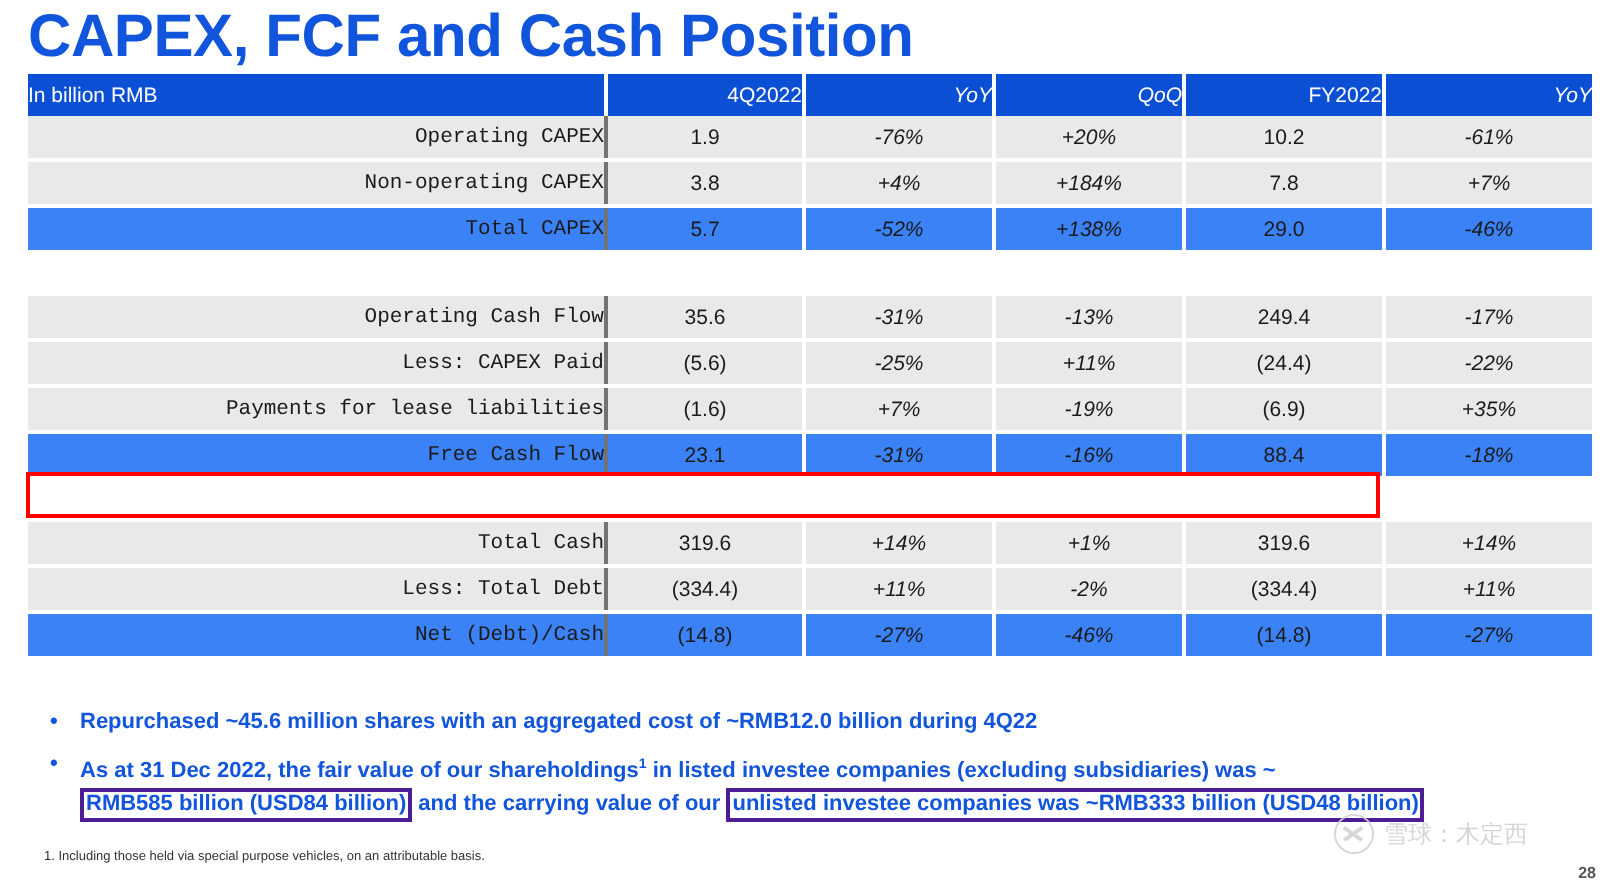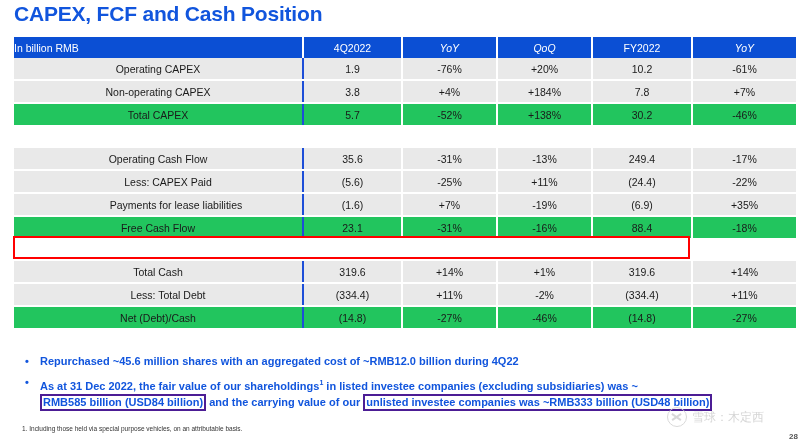--- a/index.html
+++ b/index.html
@@ -13,21 +13,21 @@
     font-family: "Liberation Sans", sans-serif;
     overflow: hidden;
     position: relative;
   }
 
   
   #slide-title {
     position: absolute;
     left: 14px;
     top: 2px;
-    font-size: 21px;
+    font-size: 30px;
     font-weight: bold;
     color: #1155dd;
     letter-spacing: -0.2px;
     white-space: nowrap;
   }
 
   
   #capex-table {
     position: absolute;
     left: 14px;
@@ -45,47 +45,48 @@
     vertical-align: middle;
     font-weight: normal;
   }
 
   
   .thead-row th {
     background: #0b4fd4;
     color: #ffffff;
     font-weight: bold;
     font-size: 10.5px;
-    text-align: center;
+    text-align: right;
     height: 23px;
     border-right: 2px solid #ffffff;
   }
   .thead-row th:last-child { border-right: none; }
   .thead-row th.label-col {
     text-align: left;
     padding-left: 7px;
   }
   .thead-row th.italic-h { font-style: italic; }
 
   
   .r-normal td { background: #e9e9e9; }
-  .r-total   td { background: #22c55e; font-weight: bold; }
+  .r-total   td { background: #3b82f6; font-weight: bold; }
   .r-spacer  td { background: #ffffff; height: 10px; }
 
   td.label-col {
-    text-align: center;
+    text-align: right;
     padding-left: 7px;
-    border-right: 2px solid #1d4ed8;
+    border-right: 2px solid #737373;
+    font-family: Liberation Mono, monospace;
   }
   td.num-col {
     text-align: center;
     border-right: 2px solid #ffffff;
   }
   td.num-col:last-child { border-right: none; }
-  td.pct { }
+  td.pct { font-style: italic; }
 
   .indent-1 { padding-left: 20px !important; }
   .indent-2 { padding-left: 36px !important; }
 
   
   .r-normal td, .r-total td {
     border-bottom: 2px solid #ffffff;
   }
 
   
@@ -227,21 +228,21 @@
         <td class="num-col pct">+4%</td>
         <td class="num-col pct">+184%</td>
         <td class="num-col">7.8</td>
         <td class="num-col pct">+7%</td>
       </tr>
       <tr class="r-total">
         <td class="label-col">Total CAPEX</td>
         <td class="num-col">5.7</td>
         <td class="num-col pct">-52%</td>
         <td class="num-col pct">+138%</td>
-        <td class="num-col">30.2</td>
+        <td class="num-col">29.0</td>
         <td class="num-col pct">-46%</td>
       </tr>
       <tr class="r-spacer">
         <td colspan="6"></td>
       </tr>
       <tr class="r-normal">
         <td class="label-col">Operating Cash Flow</td>
         <td class="num-col">35.6</td>
         <td class="num-col pct">-31%</td>
         <td class="num-col pct">-13%</td>

